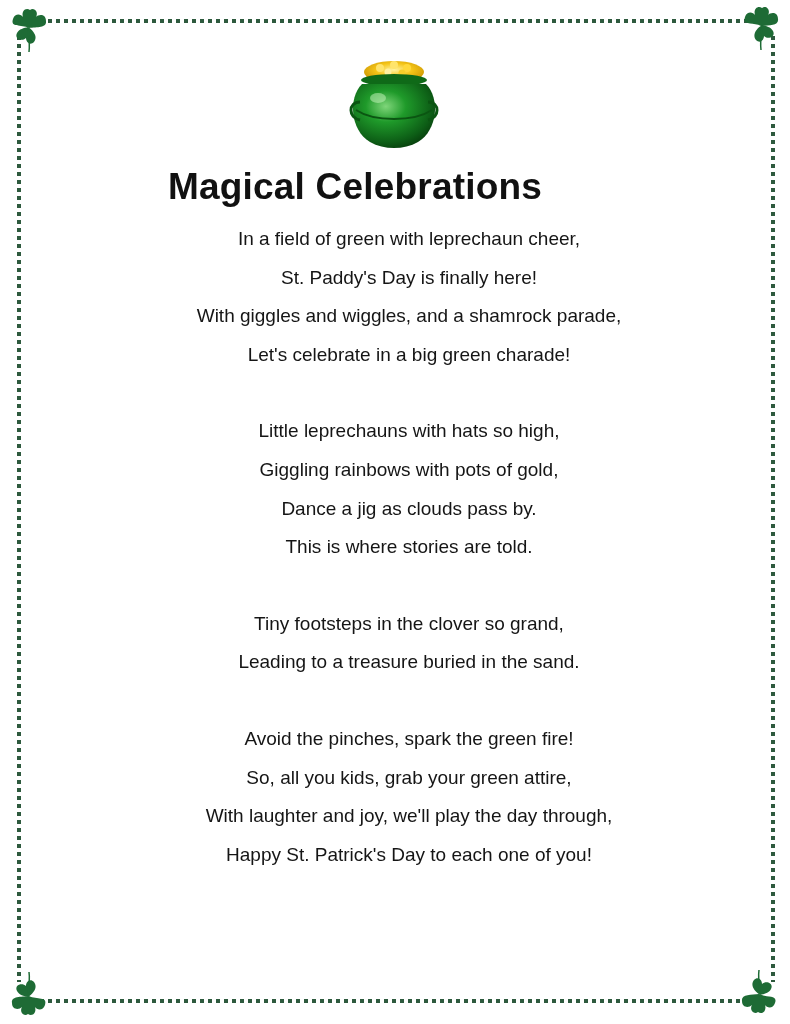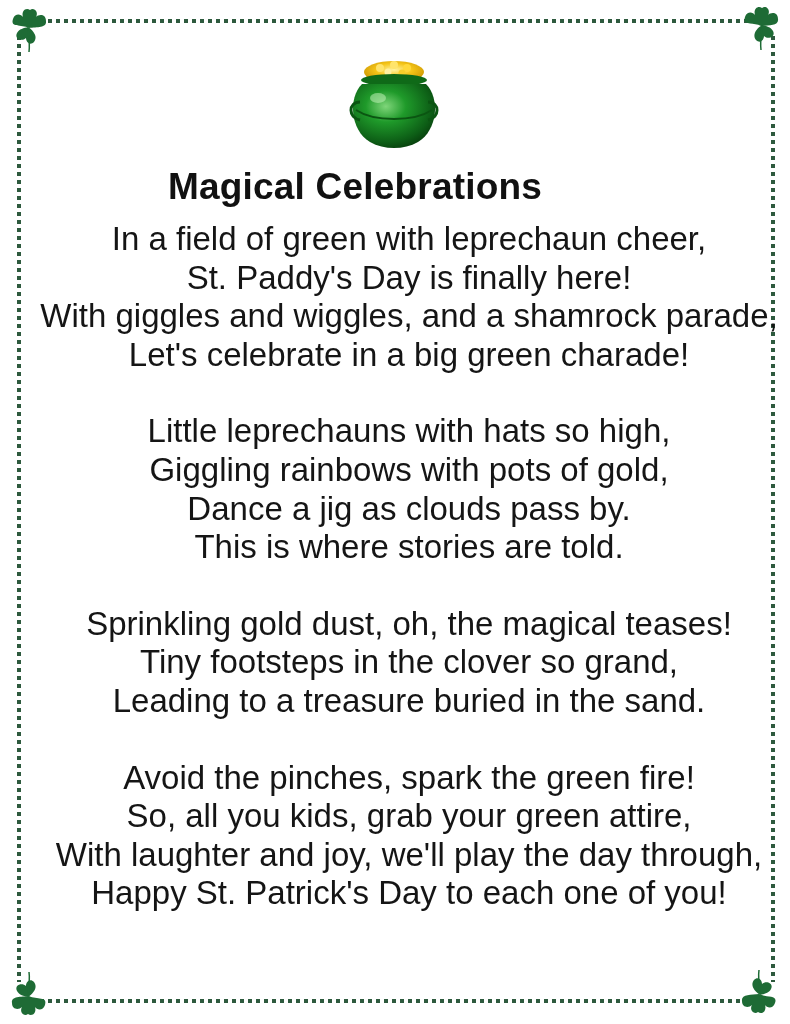--- a/index.html
+++ b/index.html
@@ -70,21 +70,21 @@
       top: 220px;
       left: 0;
       width: 790px;
       text-align: center;
     }
     .stanza {
       margin: 0 0 38px 0;
     }
     .line {
       display: block;
-      font-size: 33px;
+      font-size: 19px;
       line-height: 38.6px;
       color: #151515;
       white-space: nowrap;
       padding-left: 28px;
     }
   </style>
 </head>
 <body>
 
 <div class="border-line border-top"></div>
@@ -161,21 +161,20 @@
     <span class="line">With giggles and wiggles, and a shamrock parade,</span>
     <span class="line">Let's celebrate in a big green charade!</span>
   </div>
   <div class="stanza">
     <span class="line">Little leprechauns with hats so high,</span>
     <span class="line">Giggling rainbows with pots of gold,</span>
     <span class="line">Dance a jig as clouds pass by.</span>
     <span class="line">This is where stories are told.</span>
   </div>
   <div class="stanza">
-    <span class="line">Sprinkling gold dust, oh, the magical teases!</span>
     <span class="line">Tiny footsteps in the clover so grand,</span>
     <span class="line">Leading to a treasure buried in the sand.</span>
   </div>
   <div class="stanza">
     <span class="line">Avoid the pinches, spark the green fire!</span>
     <span class="line">So, all you kids, grab your green attire,</span>
     <span class="line">With laughter and joy, we'll play the day through,</span>
     <span class="line">Happy St. Patrick's Day to each one of you!</span>
   </div>
 </div>

